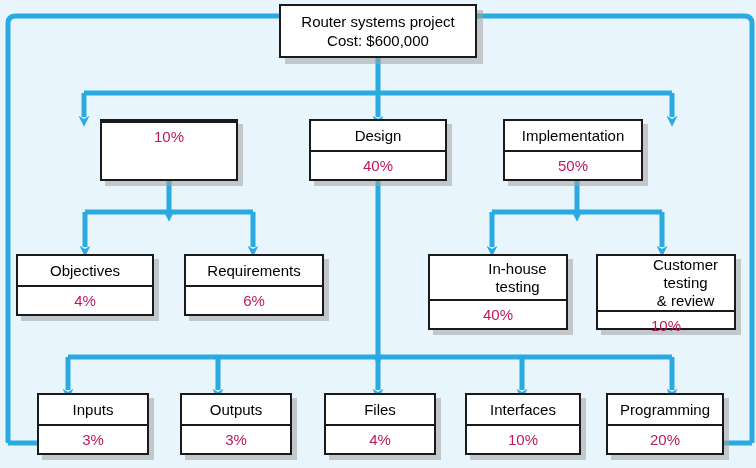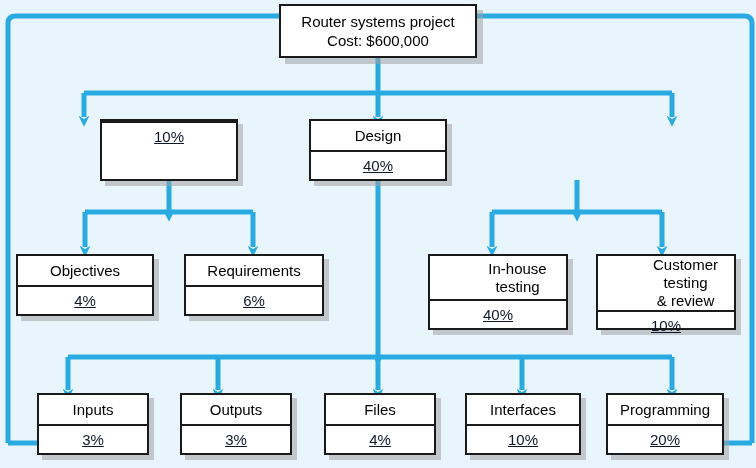--- a/index.html
+++ b/index.html
@@ -52,23 +52,22 @@
     height: 2px;
     background: #1a1a1a;
     flex: 0 0 auto;
   }
   .node .value {
     flex: 0 0 auto;
     height: 27px;
     display: flex;
     align-items: center;
     justify-content: center;
-    color: #0f172a;
+    color: #be185d;
     font-size: 15px;
-    text-decoration: underline;
   }
   .node.root {
     box-shadow: 6px 6px 0 0 rgba(160,160,160,0.55);
   }
   .node.root .title {
     font-size: 15px;
     line-height: 19px;
   }
   .node.tall .title { line-height: 18px; padding-left: 43px; }
 </style>
@@ -128,20 +127,25 @@
     <div class="divider"></div>
     <div class="value">10%</div>
   </div>
 
   <div class="node" style="left:309px;top:119px;width:138px;height:62px;">
     <div class="title">Design</div>
     <div class="divider"></div>
     <div class="value">40%</div>
   </div>
 
+  <div class="node" style="left:503px;top:119px;width:140px;height:62px;">
+    <div class="title">Implementation</div>
+    <div class="divider"></div>
+    <div class="value">50%</div>
+  </div>
 
   <div class="node" style="left:16px;top:254px;width:138px;height:62px;">
     <div class="title">Objectives</div>
     <div class="divider"></div>
     <div class="value">4%</div>
   </div>
 
   <div class="node" style="left:184px;top:254px;width:140px;height:62px;">
     <div class="title">Requirements</div>
     <div class="divider"></div>

